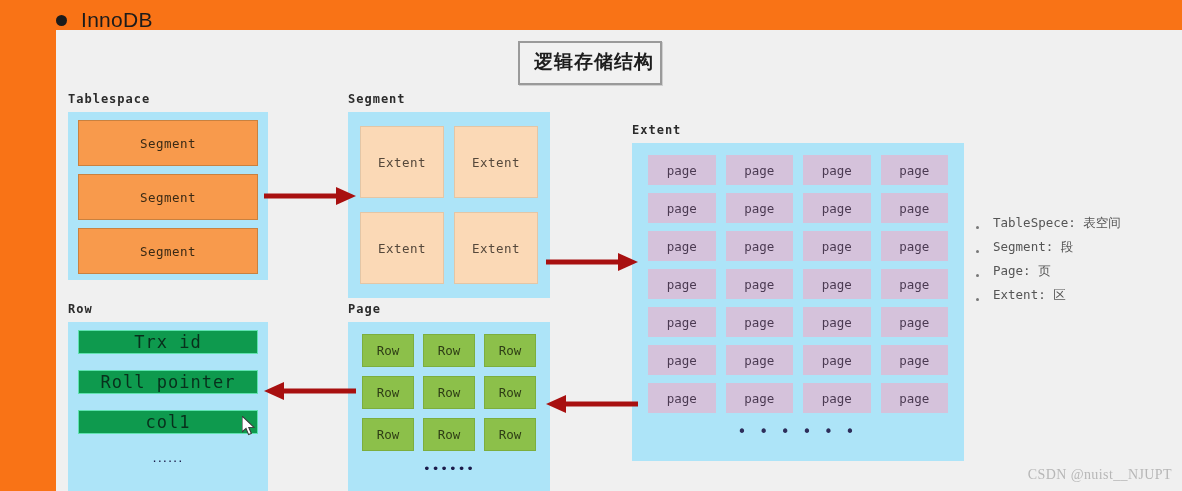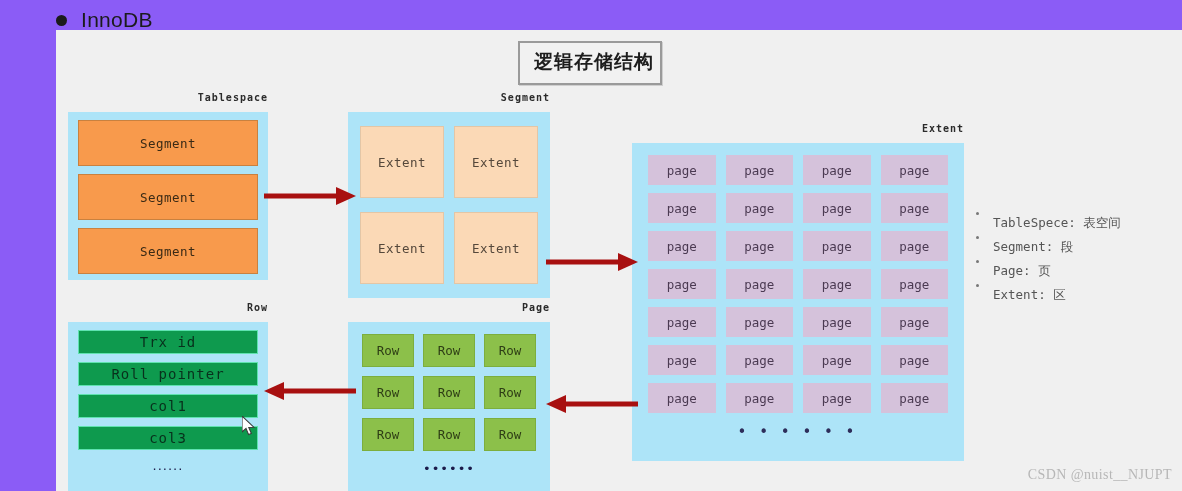--- a/index.html
+++ b/index.html
@@ -6,21 +6,21 @@
     margin: 0;
     padding: 0;
     background: #ffffff;
     font-family: "Liberation Sans", sans-serif;
   }
   #page {
     position: relative;
     width: 1182px;
     height: 491px;
     overflow: hidden;
-    background: #8b5cf6;
+    background: #f97316;
   }
 
   
   .heading {
     position: absolute;
     left: 56px;
     top: 8px;
     display: flex;
     align-items: center;
     gap: 14px;
@@ -63,24 +63,24 @@
     color: #1d1d1d;
     letter-spacing: 1px;
     box-shadow: 1px 1px 0 #cfcfcf;
   }
 
   
   .cap {
     position: absolute;
     font-family: "DejaVu Sans Mono", monospace;
     font-weight: bold;
-    font-size: 10px;
+    font-size: 12px;
     color: #2b2b2b;
     letter-spacing: 1px;
-    text-align: right;
+    text-align: left;
     white-space: nowrap;
   }
 
   
   .blue-box {
     position: absolute;
     background: #ade4f8;
     box-sizing: border-box;
   }
 
@@ -153,23 +153,23 @@
 
   
   #row-box { left: 12px; top: 292px; width: 200px; height: 169px; padding: 8px 10px; }
   .col-chip {
     height: 22px;
     background: #0e9a4e;
     border: 1px solid #5fe2b0;
     display: flex;
     align-items: center;
     justify-content: center;
-    margin-bottom: 8px;
-    font-family: "DejaVu Sans Mono", monospace;
-    font-size: 14px;
+    margin-bottom: 16px;
+    font-family: "DejaVu Sans Mono", monospace;
+    font-size: 17px;
     color: #08301c;
     letter-spacing: 1px;
   }
   .row-dots {
     text-align: center;
     font-size: 13px;
     letter-spacing: 1px;
     color: #1b1b4a;
     font-family: "DejaVu Sans", sans-serif;
     margin-top: 2px;
@@ -208,21 +208,21 @@
 
   
   .legend {
     position: absolute;
     left: 920px;
     top: 185px;
     width: 206px;
   }
   .legend-item {
     display: flex;
-    align-items: flex-start;
+    align-items: flex-end;
     gap: 14px;
     margin-bottom: 7px;
     font-family: "DejaVu Sans Mono", monospace;
     font-size: 12.5px;
     color: #555555;
     white-space: nowrap;
   }
   .legend-item .dot {
     width: 3px;
     height: 3px;
@@ -318,21 +318,20 @@
         <div class="page-chip">page</div>
       </div>
       <div class="dots-row">• • • • • •</div>
     </div>
 
     <div class="cap" style="left:12px; top:272px; width:200px;">Row</div>
     <div class="blue-box" id="row-box">
       <div class="col-chip">Trx id</div>
       <div class="col-chip">Roll pointer</div>
       <div class="col-chip">col1</div>
-      <div class="col-chip">col3</div>
       <div class="row-dots">......</div>
     </div>
 
     <div class="cap" style="left:292px; top:272px; width:202px;">Page</div>
     <div class="blue-box" id="page-box">
       <div class="row-grid">
         <div class="row-chip">Row</div>
         <div class="row-chip">Row</div>
         <div class="row-chip">Row</div>
         <div class="row-chip">Row</div>

